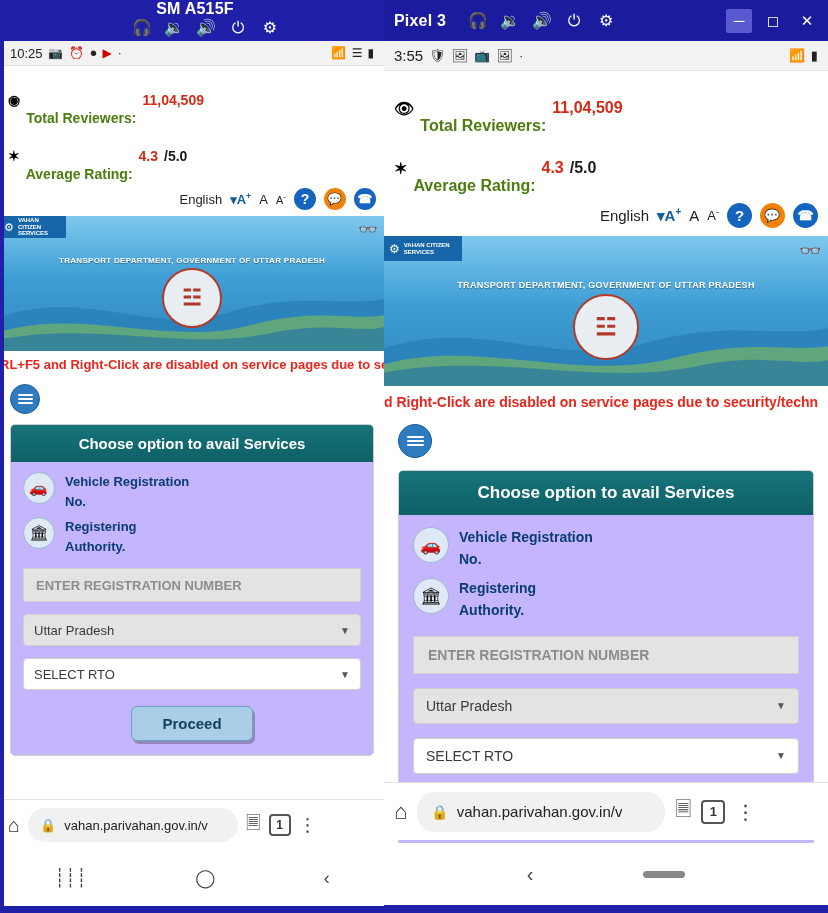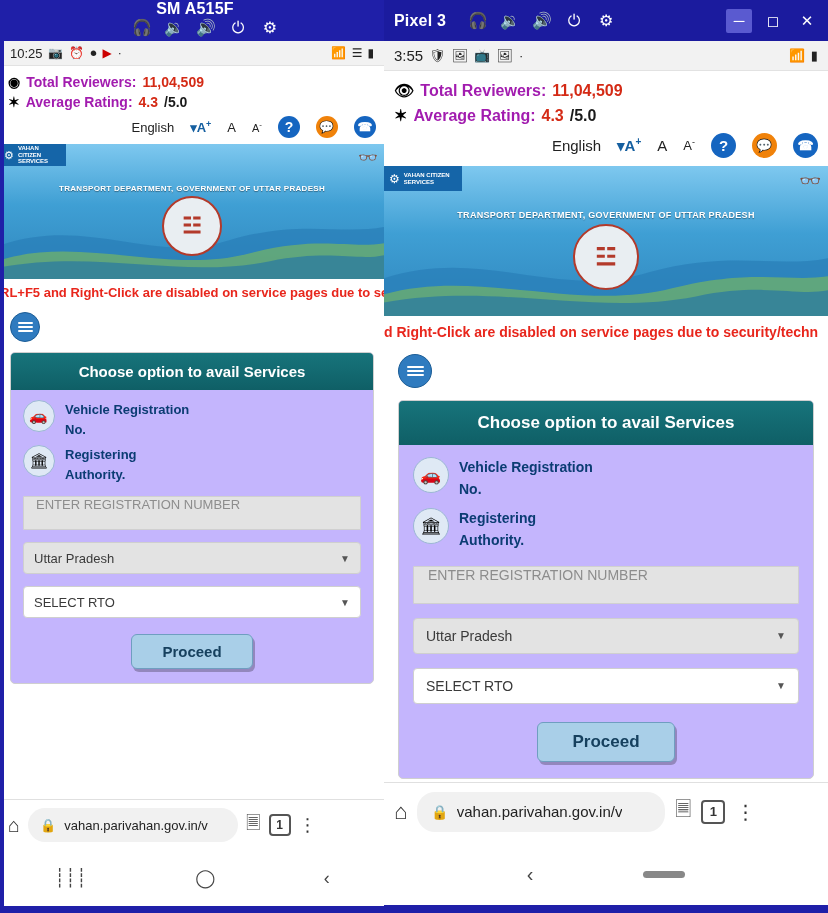--- a/index.html
+++ b/index.html
@@ -43,26 +43,26 @@
     font-size: 13px; border-bottom: 1px solid #e2e2e2;
   }
   .statusbar.left  { height: 25px; }
   .statusbar.right { height: 30px; font-size: 15px; }
   .sb-right { margin-left: auto; display: flex; align-items: center; gap: 5px; }
 
   
   .page { background: #fff; }
 
   .stat-line { display: flex; align-items: center; gap: 6px; font-weight: bold; }
-  .stat-line .lbl { color: #a21caf; }
+  .stat-line .lbl { color: #4d7c0f; margin-top: 36px; }
   .stat-line .val { color: #d42a15; }
   .stat-line .val2 { color: #d42a15; }
   .stat-line .sub { color: #1a1a1a; }
 
-  .langbar { display: flex; align-items: center; justify-content: flex-end; gap: 16px; }
+  .langbar { display: flex; align-items: center; justify-content: flex-end; gap: 8px; }
   .langbar .lang { color: #222; }
   .aplus { color: #155fa0; font-weight: bold; }
   .circ { border-radius: 50%; display: inline-flex; align-items: center; justify-content: center; color: #fff; font-weight: bold; }
 
   
   .banner { position: relative; overflow: hidden; background: linear-gradient(180deg,#7ec8ef 0%, #3f9fd4 45%, #2f86bd 100%); }
   .banner .wave { position: absolute; left: 0; bottom: 0; width: 100%; height: 55%; }
   .banner .leftlogo {
     position: absolute; left: 0; top: 0; background: #1565a8; color: #fff;
     display: flex; align-items: center; gap: 4px;
@@ -98,21 +98,21 @@
   }
   .opt-row { display: flex; align-items: flex-start; gap: 10px; }
   .opt-ic {
     border-radius: 50%; background: #dfe9f5; border: 1px solid #9cb7d4;
     display: flex; align-items: center; justify-content: center; flex: none;
   }
   .opt-label { color: #0b3c73; font-weight: bold; }
 
   .inp {
     width: 100%; background: #e3e3e3; border: 1px solid #d0d0d0; border-radius: 1px;
-    color: #8d8d8d; display: flex; 
+    color: #8d8d8d; display: flex; align-items: center; font-weight: bold;
   }
   .sel {
     width: 100%; background: #e3e3e3; border: 1px solid #cfcfcf; border-radius: 4px;
     color: #3a3a3a; display: flex; align-items: center; justify-content: space-between;
   }
   .sel.white { background: #fff; }
   .sel .car { color: #555; font-size: 10px; }
 
   .proceed {
     background: #a9cfe8; border: 1px solid #6f9ec0; border-radius: 6px;

